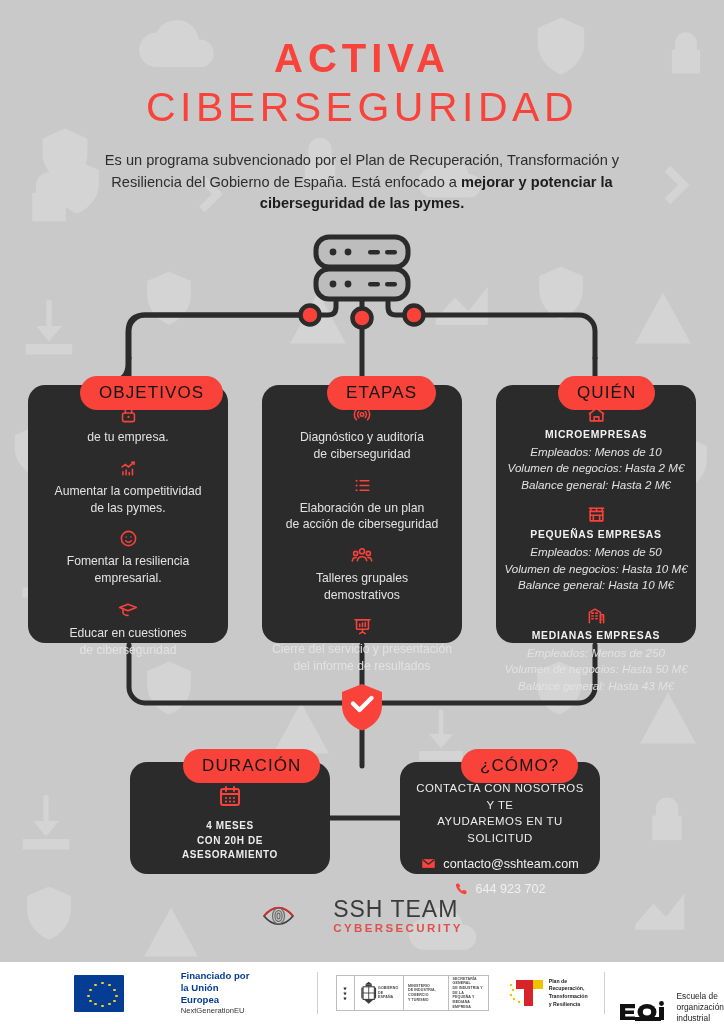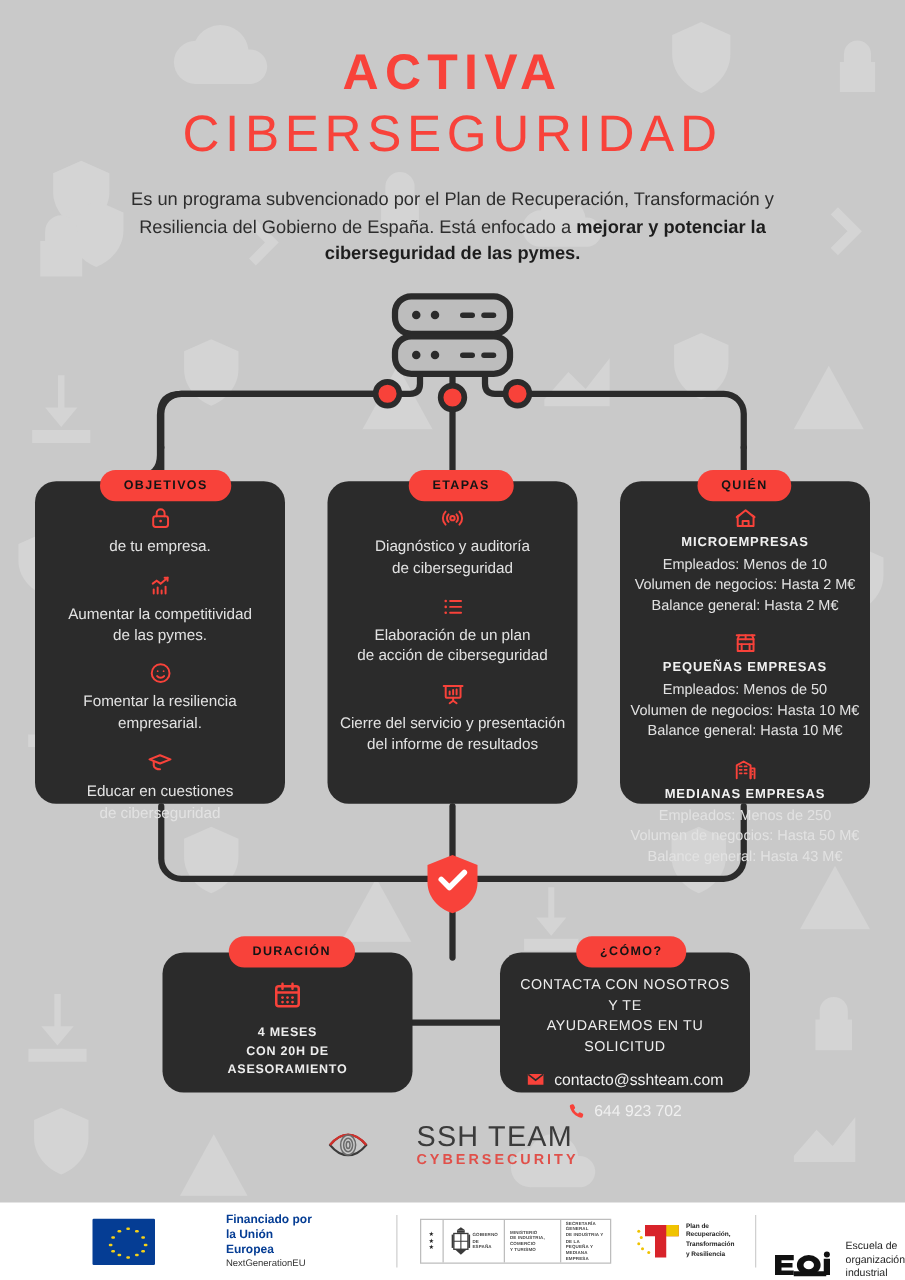--- a/index.html
+++ b/index.html
@@ -56,38 +56,38 @@
     background: #2b2b2b;
     border-radius: 17px;
     z-index: 4;
     color: #e8e8e8;
   }
   .badge {
     position: absolute;
     background: #f8423a;
     color: #141414;
     border-radius: 40px;
-    font-size: 10px; font-weight: 700; letter-spacing: 1.1px;
+    font-size: 17px; font-weight: 400; letter-spacing: 1.1px;
     padding: 7px 19px 7px 19px;
     white-space: nowrap;
     z-index: 6;
     text-align: center;
   }
 
   .item { text-align: center; }
   .item .ic { display: block; margin: 0 auto 5px; }
   .item-text {
     font-size: 12.2px; line-height: 1.38; color: #e2e2e2;
     font-weight: 400;
   }
   .item-title {
     font-size: 10.4px; font-weight: 700; letter-spacing: .7px;
     color: #f1f1f1; margin-bottom: 4px;
   }
-  .item-lines { font-size: 11.6px; line-height: 1.42; color: #e2e2e2; }
+  .item-lines { font-size: 11.6px; line-height: 1.42; color: #e2e2e2; font-style: italic; }
 
   #card-objetivos { left: 28px; top: 385px; width: 200px; height: 258px; }
   #card-etapas    { left: 262px; top: 385px; width: 200px; height: 258px; }
   #card-quien     { left: 496px; top: 385px; width: 200px; height: 258px; }
 
   #card-objetivos .stack { padding: 20px 10px 0; }
   #card-objetivos .item { margin-bottom: 13px; }
   #card-etapas .stack { padding: 20px 8px 0; }
   #card-etapas .item { margin-bottom: 13px; }
   #card-quien .stack { padding: 20px 8px 0; }
@@ -372,20 +372,33 @@
       <div class="item">
         <svg class="ic" width="19" height="19" viewBox="0 0 24 24" fill="none" stroke="#f8423a" stroke-width="2" stroke-linecap="round">
             <path d="M9 6h11M9 12h11M9 18h11"></path>
             <circle cx="4.5" cy="6" r="1.3" fill="#f8423a" stroke="none"></circle>
             <circle cx="4.5" cy="12" r="1.3" fill="#f8423a" stroke="none"></circle>
             <circle cx="4.5" cy="18" r="1.3" fill="#f8423a" stroke="none"></circle>
           </svg>
         <div class="item-text">
             <div>Elaboración de un plan</div>
             <div>de acción de ciberseguridad</div>
+          </div>
+      </div>
+      <div class="item">
+        <svg class="ic" width="22" height="19" viewBox="0 0 26 22" fill="none" stroke="#f8423a" stroke-width="1.9" stroke-linecap="round">
+            <circle cx="13" cy="6" r="3"></circle>
+            <circle cx="5.5" cy="8.5" r="2.4"></circle>
+            <circle cx="20.5" cy="8.5" r="2.4"></circle>
+            <path d="M7.5 17a5.6 5.6 0 0 1 11 0"></path>
+            <path d="M1.6 17.5a4.4 4.4 0 0 1 4.4-4.2M24.4 17.5a4.4 4.4 0 0 0-4.4-4.2"></path>
+          </svg>
+        <div class="item-text">
+            <div>Talleres grupales</div>
+            <div>demostrativos</div>
           </div>
       </div>
       <div class="item">
         <svg class="ic" width="19" height="19" viewBox="0 0 24 24" fill="none" stroke="#f8423a" stroke-width="2" stroke-linecap="round">
             <path d="M2.5 3.5h19"></path>
             <rect x="4.5" y="3.5" width="15" height="12" rx="1"></rect>
             <path d="M8.5 12v-3M12 12V7.5M15.5 12v-5"></path>
             <path d="M12 15.5v3M8.5 21l3.5-2.5L15.5 21"></path>
           </svg>
         <div class="item-text">

